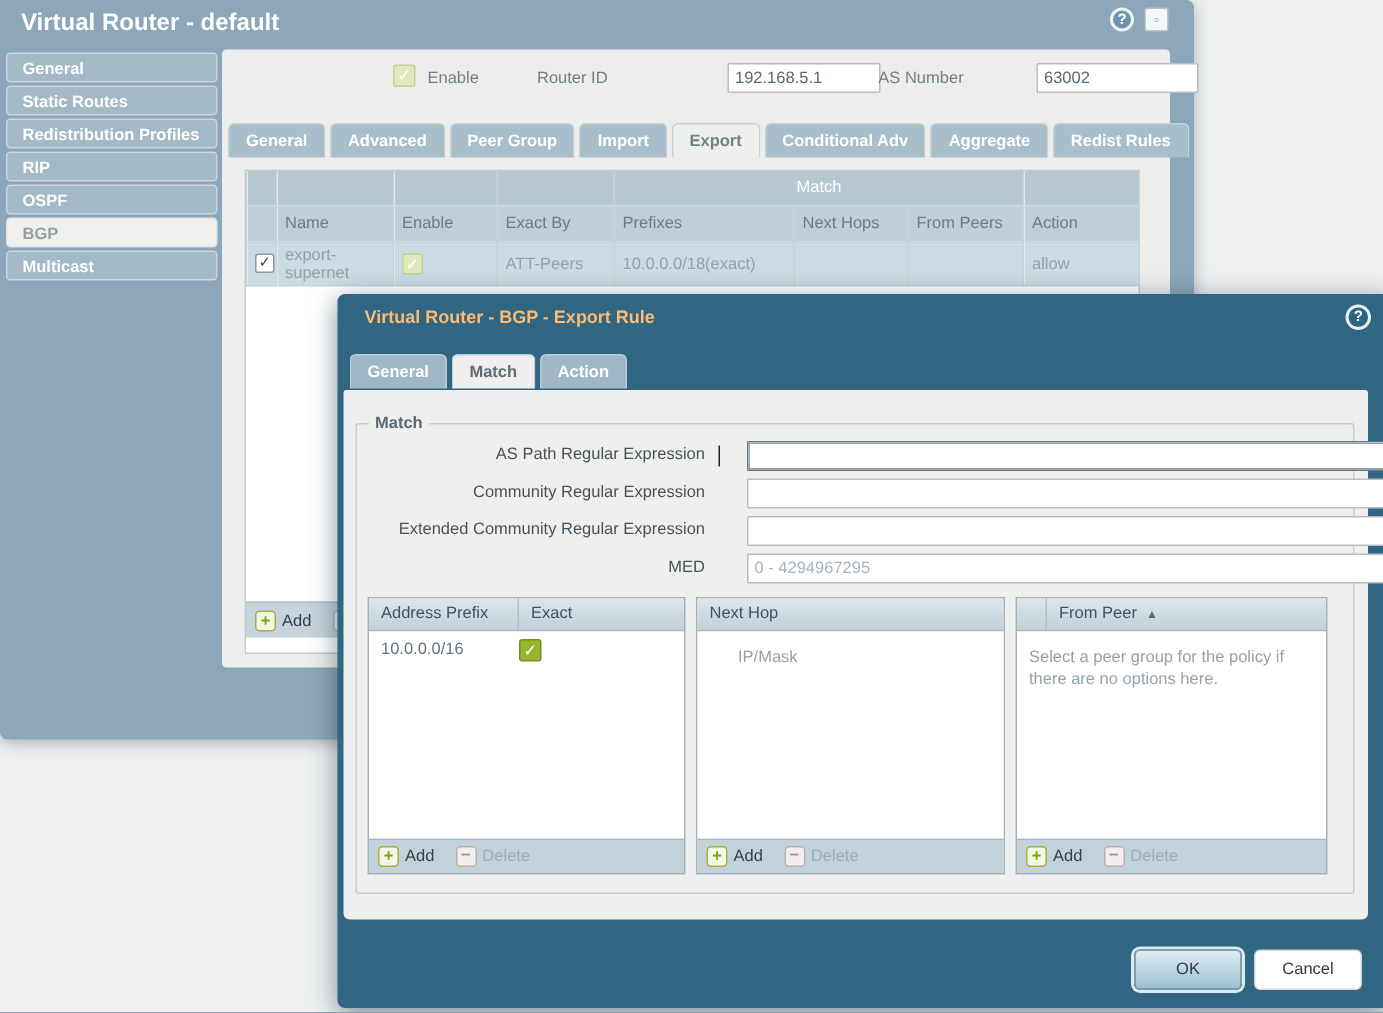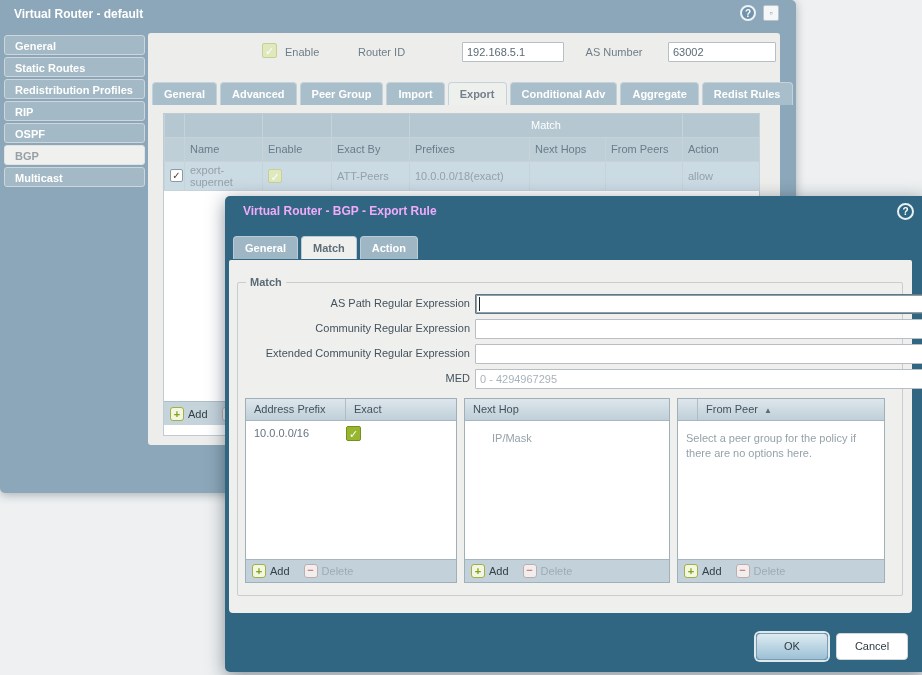--- a/index.html
+++ b/index.html
@@ -8,42 +8,42 @@
     position:relative; overflow:hidden;
     font-family:"Liberation Sans","DejaVu Sans",sans-serif;
     font-size:11px; background:#eef0f1; color:#4a565e;
   }
   
   .dlg-bg {
     position:absolute; left:0; top:5; width:796px; height:493px;
     background:#8ca7b9; border-radius:0 5px 5px 5px;
     box-shadow:0 2px 10px rgba(40,60,75,.35);
   }
-  .dlg-bg-title { position:absolute; left:14px; top:7px; color:#fff; font-weight:bold; font-size:12px; }
+  .dlg-bg-title { position:absolute; left:14px; top:7px; color:#fff; font-weight:bold; font-size:16px; }
   .hdr-ico { position:absolute; top:5px; width:16px; height:16px; line-height:14px; text-align:center; cursor:pointer; }
   .ico-help-bg { left:740px; border:2px solid #eef3f6; border-radius:50%; background:#6f93ad; color:#fff; font-weight:bold; font-size:10px; }
   .ico-win-bg { left:763px; background:#f4f6f7; border:1px solid #b9c4cb; border-radius:2px; color:#8ca0ad; font-size:9px; line-height:14px; }
   .side-item {
     position:absolute; left:4px; width:141px; height:20px; line-height:20px;
     padding-left:10px; background:#a3b9c6; border:1px solid #ccd6dc; border-radius:3px;
     color:#fff; font-weight:bold; cursor:pointer;
   }
   .side-item.active { background:#f0f1ef; border-color:#dfe3e4; color:#95a0a7; }
   .panel-lite {
     position:absolute; left:148px; top:33px; width:632px; height:412px;
     background:#ededeb; border-radius:3px;
   }
   .chk { display:inline-block; vertical-align:middle; text-align:center; border-radius:2px; }
   .chk-soft { width:15px; height:15px; line-height:15px; background:#dfe9bd; border:1px solid #c3d194; color:#fff; font-size:11px; font-weight:bold; }
   .chk-plain { width:13px; height:13px; line-height:12px; background:#fff; border:1px solid #8d9aa2; color:#444; font-size:10px; }
   .chk-green { width:15px; height:15px; line-height:15px; background:#98b52f; border:1px solid #74911d; color:#fff; font-size:11px; font-weight:bold; }
   .lbl { color:#6e7e89; }
   .tbx {
     background:#fff; border:1px solid #b7bfc4; border-radius:1px;
-    font-family:inherit; font-size:11px; color:#5a6a74; padding:0 4px; height:20px;
+    font-family:inherit; font-size:11px; color:#5a6a74; padding:0 4px; height:20px;margin-left:23px;
   }
   .tabbar { position:absolute; display:flex; gap:3px; }
   .tab {
     height:23px; line-height:23px; padding:0 11px; background:#a9becb;
     border:1px solid #c6d2d9; border-bottom:none; border-radius:4px 4px 0 0;
     color:#fff; font-weight:bold; cursor:pointer; white-space:nowrap;
   }
   .tab.active { background:#eef0ee; color:#74818b; }
   
   .grid-wrap { position:absolute; left:15px; top:80px; width:597px; height:323px; background:#fff; border:1px solid #bfcad1; }
@@ -59,21 +59,21 @@
   .mini-btn { display:flex; align-items:center; gap:4px; cursor:pointer; color:#333f47; }
   .mini-btn.disabled { color:#9dabb4; cursor:default; }
   .ico-add { display:inline-block; width:14px; height:14px; line-height:12px; text-align:center; background:#f3f6e0; border:1px solid #a3ae46; border-radius:3px; color:#7fa31c; font-weight:bold; font-size:11px; }
   .ico-del { display:inline-block; width:14px; height:14px; line-height:11px; text-align:center; background:#f3eeee; border:1px solid #bcaeae; border-radius:3px; color:#c98080; font-weight:bold; font-size:11px; }
   
   .dlg-fg {
     position:absolute; left:225px; top:196px; width:700px; height:476px;
     background:#306681; border-radius:5px 0 0 5px;
     box-shadow:0 4px 18px rgba(20,40,55,.5);
   }
-  .dlg-fg-title { position:absolute; left:18px; top:8px; color:#f0abfc; font-weight:bold; font-size:12px; }
+  .dlg-fg-title { position:absolute; left:18px; top:8px; color:#fdba74; font-weight:bold; font-size:12px; }
   .ico-help-fg {
     position:absolute; left:672px; top:7px; width:17px; height:17px; line-height:13px; text-align:center;
     border:2px solid #e9f0f4; border-radius:50%; background:#2d6680; color:#fff; font-weight:bold; font-size:10px; cursor:pointer;
   }
   .dlg-fg .tabbar { left:8px; top:40px; }
   .dlg-fg .tab { background:#9fb7c5; border-color:#bcccd6; }
   .dlg-fg .tab.active { background:#eff0ee; color:#5d6d78; }
   .fg-content {
     position:absolute; left:4px; top:64px; width:683px; height:353px;
     background:#eff0ee; border-radius:2px 2px 4px 4px;

